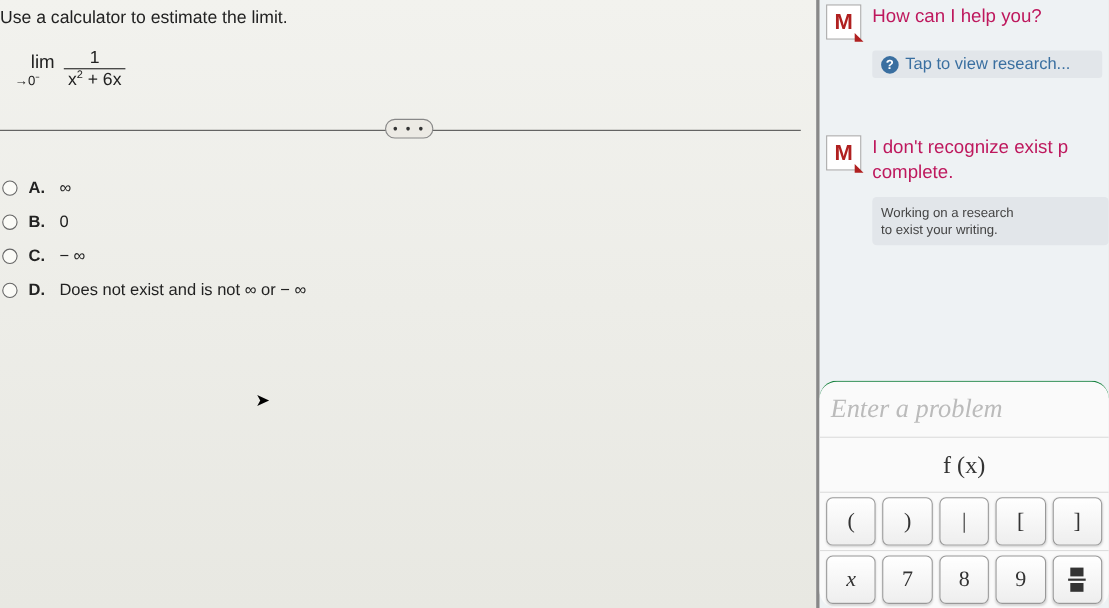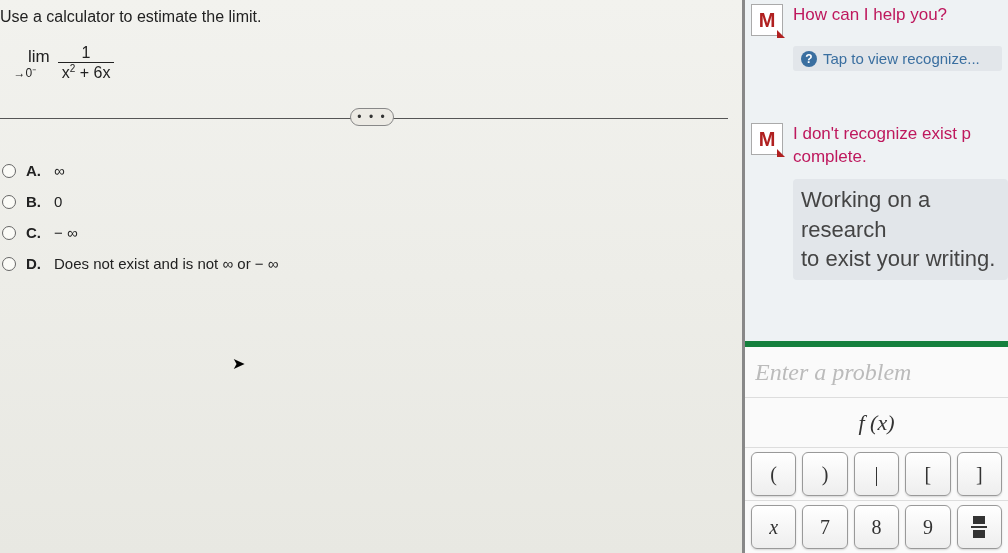--- a/index.html
+++ b/index.html
@@ -161,49 +161,49 @@
       justify-content: center;
       margin-right: 6px;
       font-weight: bold;
     }
     .chat-block2 { margin-top: 48px; }
     .chat-bubble {
       background: #e2e6ea;
       border-radius: 4px;
       padding: 6px 8px;
       margin: 6px 0 6px 48px;
-      font-size: 22px;
+      font-size: 12px;
       color: #444;
       line-height: 1.35;
     }
     .input-area {
       position: absolute;
       bottom: 0; left: 0; right: 0;
       background: #fafafa;
-      border-top: 6px solid #15803d;
+      border-top: 1px solid #15803d;
+      border-radius: 16px;
     }
     .input-field {
       width: 100%;
       height: 50px;
       border: none;
       background: transparent;
       font-size: 24px;
       color: #bbb;
       padding: 8px 10px;
       font-family: Georgia, 'Times New Roman', serif;
       font-style: italic;
     }
     .input-field::placeholder { color: #bbb; }
     .fx-row {
       height: 50px;
       display: flex;
       align-items: center;
       justify-content: center;
       font-family: 'Times New Roman', serif;
-      font-style: italic;
       font-size: 22px;
       color: #333;
       border-top: 1px solid #ddd;
     }
     .key-row {
       display: flex;
       gap: 6px;
       padding: 4px 6px;
       border-top: 1px solid #ddd;
     }
@@ -281,21 +281,21 @@
   <div class="cursor-ptr">➤</div>
 </div>
 
 <div class="side-panel">
   <div class="chat-row">
     <div class="avatar">M</div>
     <div class="chat-msg">How can I help you?</div>
   </div>
   <div class="tutorial-link">
     <span class="q-icon">?</span>
-    <span>Tap to view recognize...</span>
+    <span>Tap to view research...</span>
   </div>
 
   <div class="chat-block2">
     <div class="chat-row">
       <div class="avatar">M</div>
       <div class="chat-msg">
         <span>I don't recognize exist p</span><br>
         <span>complete.</span>
       </div>
     </div>

